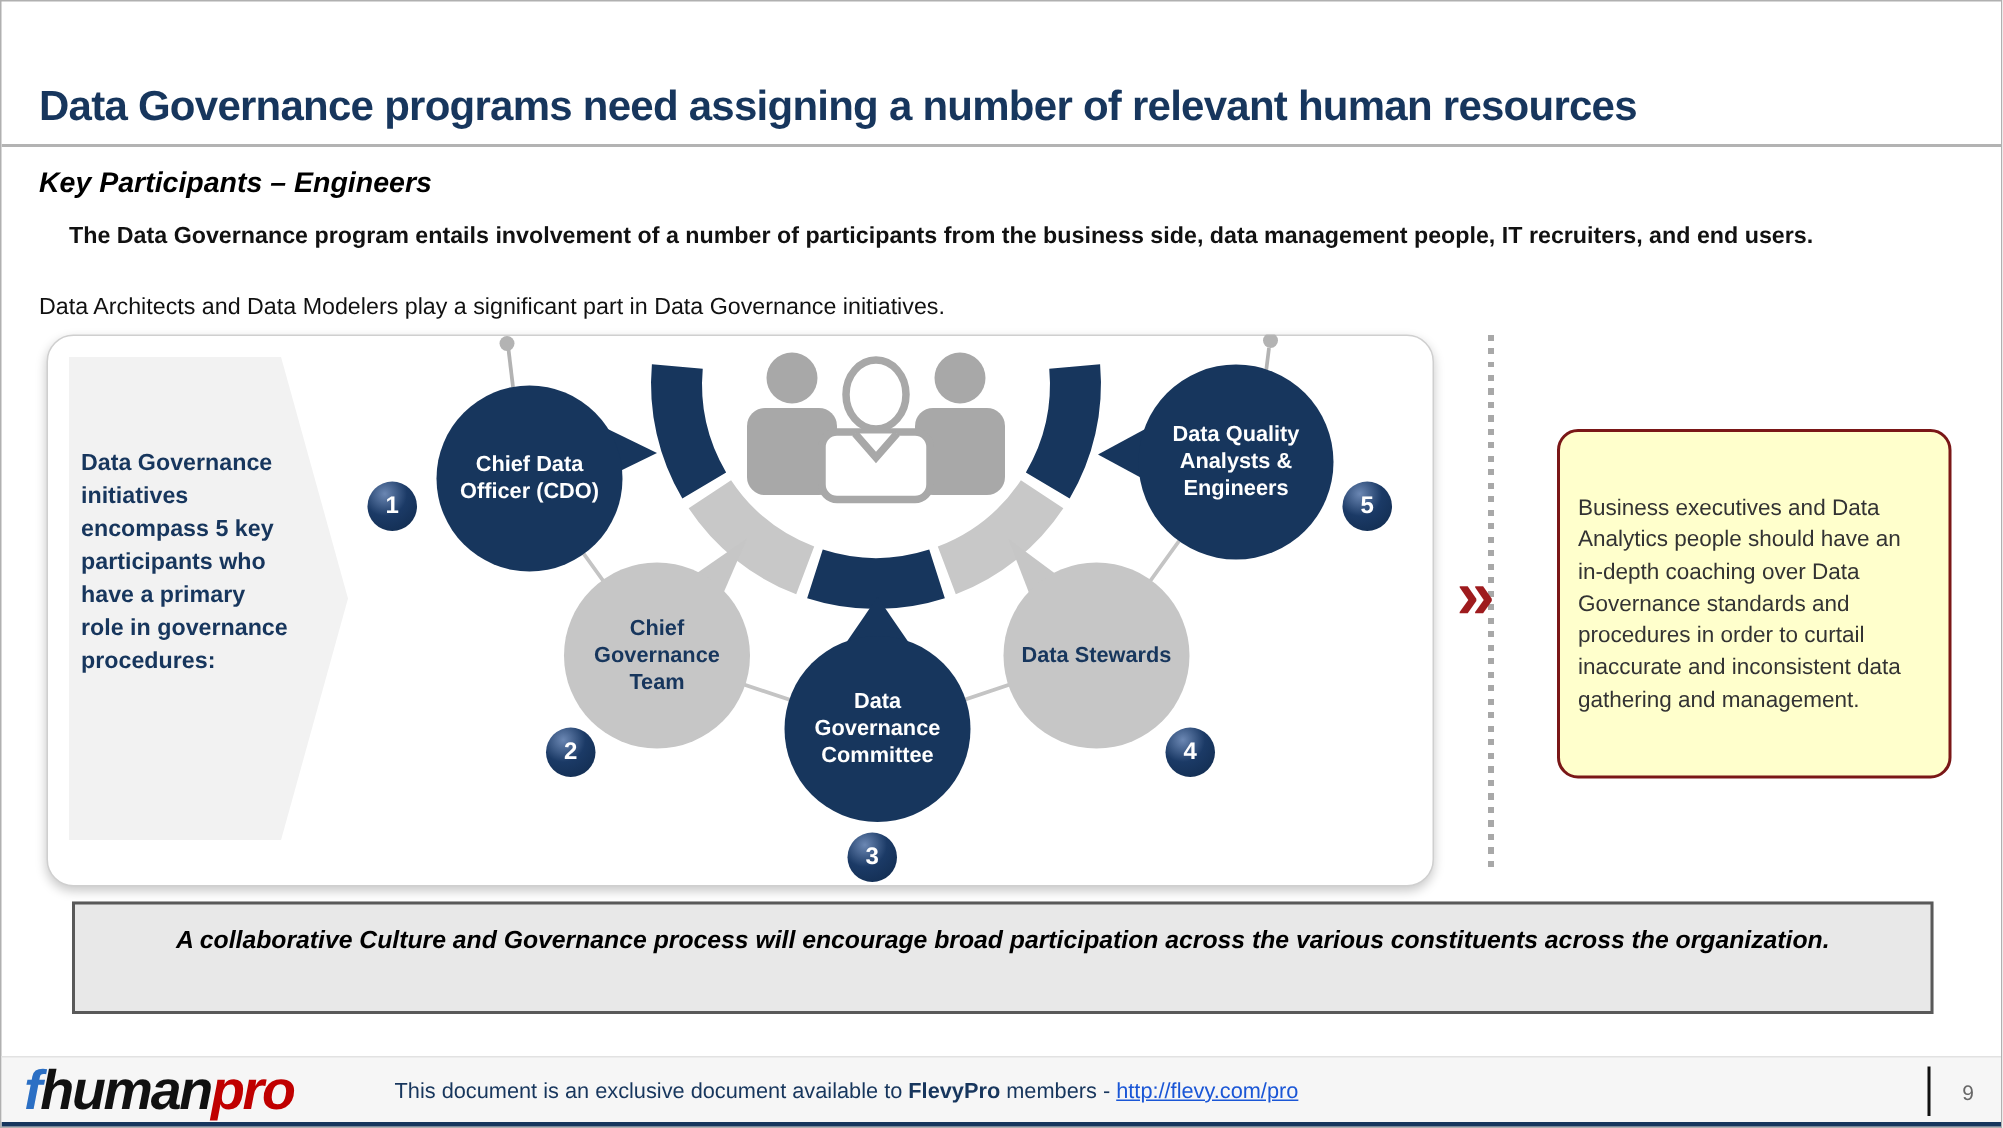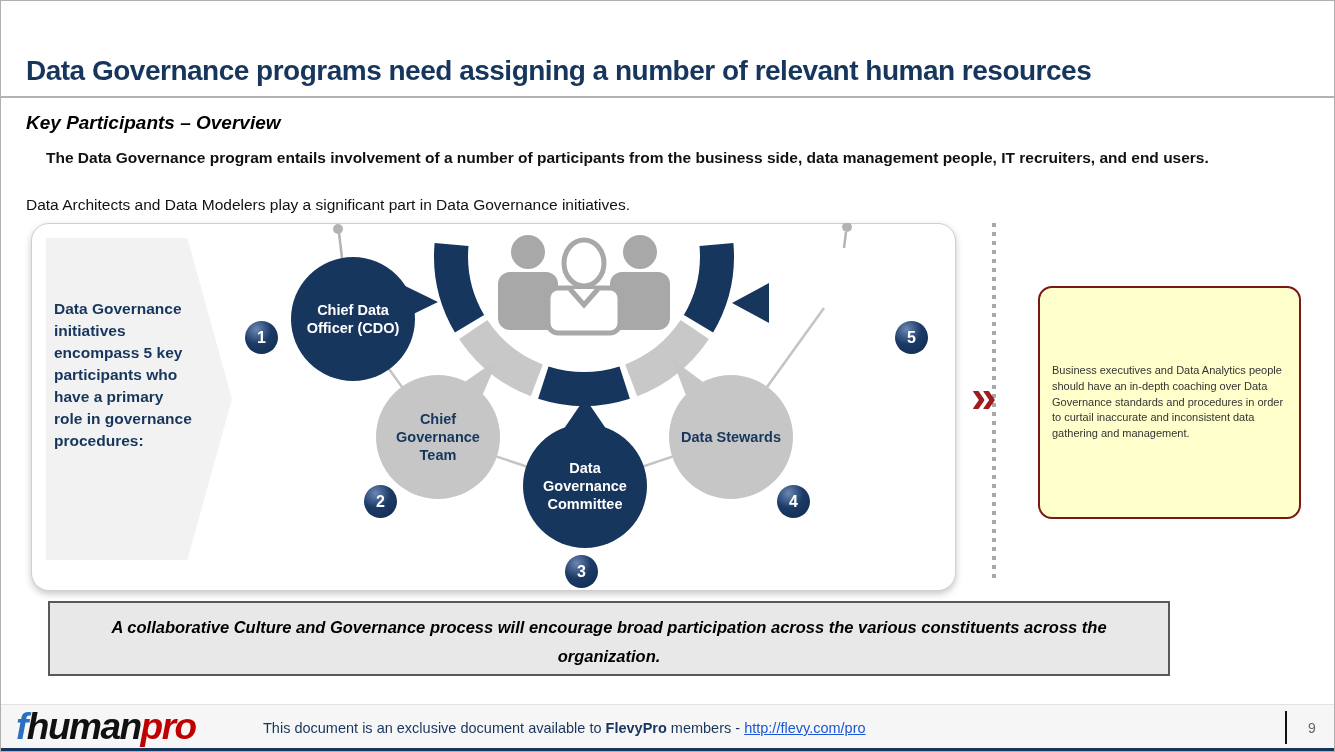--- a/index.html
+++ b/index.html
@@ -53,24 +53,24 @@
   .b4{left:776px;top:484px;} .b5{left:894px;top:320px;}
   .dotline{
     left:991px;top:222px;width:4px;height:358px;
     background:repeating-linear-gradient(to bottom,#a8a8a8 0 4px,transparent 4px 9px);
   }
   .chevron{left:970px;top:372px;font-size:46px;font-weight:bold;color:#9e1b1e;line-height:1;}
   .callout{
     left:1037px;top:285px;width:263px;height:233px;box-sizing:border-box;
     background:#ffffcc;border:2.5px solid #7a1717;border-radius:14px;
     display:flex;align-items:center;padding:10px 12px;
-    font-size:11px;color:#333;line-height:1.42;
+    font-size:15px;color:#333;line-height:1.42;
   }
   .takeaway{
-    left:47px;top:600px;width:1122px;height:75px;box-sizing:border-box;
+    left:47px;top:600px;width:1241px;height:75px;box-sizing:border-box;
     background:#e8e8e8;border:2px solid #595959;
     font-size:16.5px;font-weight:bold;font-style:italic;color:#000;
     text-align:center;line-height:29px;padding:10px 24px 0 24px;
   }
   .footer-band{left:0;top:703px;width:1335px;height:44px;background:#f6f6f6;border-top:1px solid #e2e2e2;}
   .logo{left:15px;top:705px;font-size:37px;font-style:italic;font-weight:900;letter-spacing:-1.5px;}
   .logo .lf{color:#2b6fc4;} .logo .llevy{color:#111;} .logo .lpro{color:#c00000;}
   .footer-text{left:262px;top:719px;font-size:14.5px;color:#17365D;}
   .footer-text .brand{font-weight:bold;}
   .footer-text a{color:#1a56d6;text-decoration:underline;}
@@ -78,21 +78,21 @@
   .pagenum{left:1296px;top:719px;width:30px;text-align:center;font-size:14px;color:#666;}
   .bottom-strip{left:0;top:747px;width:1335px;height:5px;background:#17365D;}
 </style>
 </head>
 <body>
 
 <div class="slide">
 
   <div class="abs page-title">Data Governance programs need assigning a number of relevant human resources</div>
   <div class="abs title-rule"></div>
-  <div class="abs subtitle">Key Participants – Overview</div>
+  <div class="abs subtitle">Key Participants – Engineers</div>
   <div class="abs intro-bold">The Data Governance program entails involvement of a number of participants from the business side, data management people, IT recruiters, and end users.</div>
   <div class="abs intro-reg">Data Architects and Data Modelers play a significant part in Data Governance initiatives.</div>
 
   <div class="abs card"></div>
 
   <svg class="abs diagram-svg" width="925" height="368" viewBox="30 222 925 368">
 
     <polyline points="352,318 437,436 584,485 730,436 823,307" fill="none" stroke="#c4c4c4" stroke-width="2.5"></polyline>
 
     <g stroke="#b3b3b3" fill="#b3b3b3">
@@ -132,20 +132,21 @@
   </svg>
 
   <div class="abs pentagon">
     <div class="lead-text">Data Governance initiatives encompass 5 key participants who have a primary role in governance procedures:</div>
   </div>
 
   <div class="abs pc navy-c c1">Chief Data Officer (CDO)</div>
   <div class="abs pc gray-c c2">Chief Governance Team</div>
   <div class="abs pc navy-c c3">Data Governance Committee</div>
   <div class="abs pc gray-c c4">Data Stewards</div>
+  <div class="abs pc navy-c c5">Data Quality Analysts &amp; Engineers</div>
 
   <div class="abs badge b1">1</div>
   <div class="abs badge b2">2</div>
   <div class="abs badge b3">3</div>
   <div class="abs badge b4">4</div>
   <div class="abs badge b5">5</div>
 
   <div class="abs dotline"></div>
   <div class="abs chevron">»</div>
 

